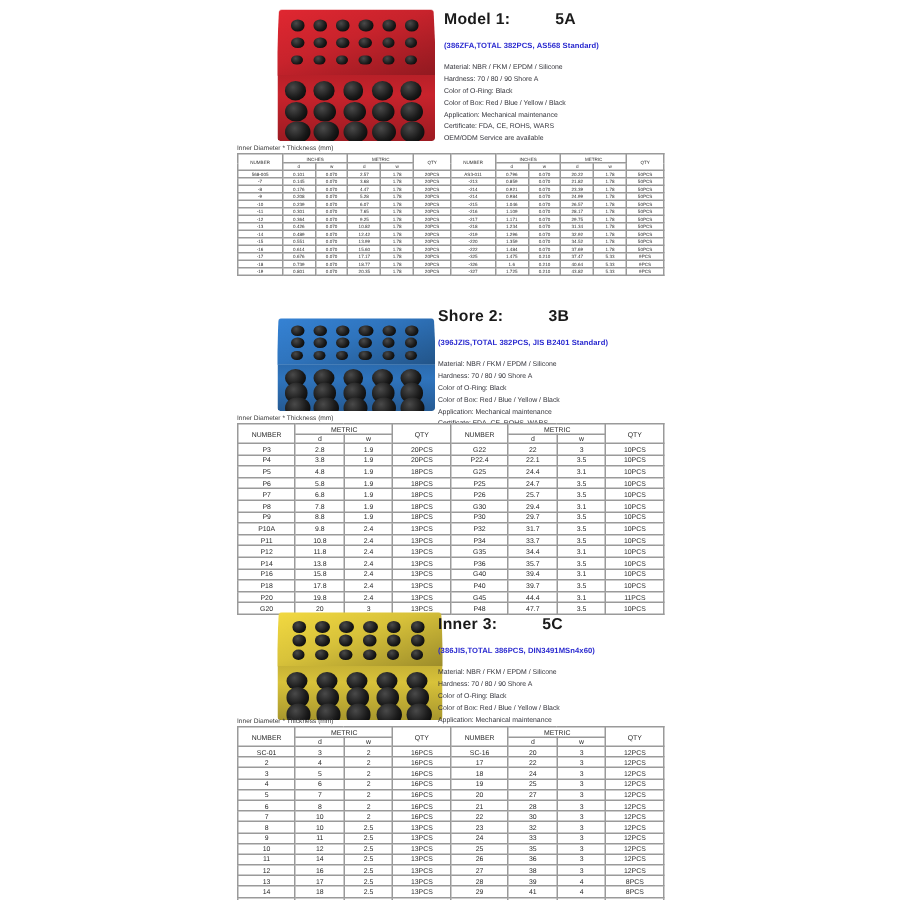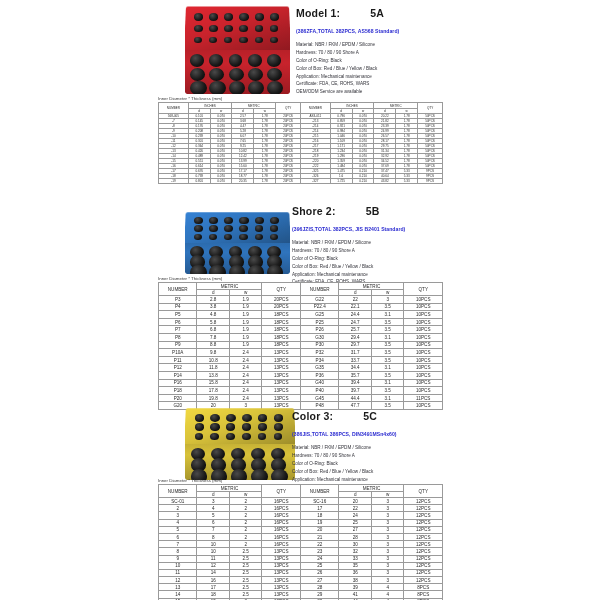--- a/index.html
+++ b/index.html
@@ -421,21 +421,21 @@
             <div class="ring" style="width: 15.075px; height: 13.266px; left: 62.625px; top: 43.4px;"></div>
             <div class="ring" style="width: 15.075px; height: 13.266px; left: 81.75px; top: 43.4px;"></div>
             <div class="ring" style="width: 16.275px; height: 14.322px; left: 5.25px; top: 52.7px;"></div>
             <div class="ring" style="width: 16.275px; height: 14.322px; left: 24.375px; top: 52.7px;"></div>
             <div class="ring" style="width: 16.275px; height: 14.322px; left: 43.5px; top: 52.7px;"></div>
             <div class="ring" style="width: 16.275px; height: 14.322px; left: 62.625px; top: 52.7px;"></div>
             <div class="ring" style="width: 16.275px; height: 14.322px; left: 81.75px; top: 52.7px;"></div>
           </div>
         </div>
         <div class="info-wrap" style="left: 292px; top: 205px;">
-          <div class="model-title"><span>Shore 2:</span><span class="code">5B</span></div>
+          <div class="model-title"><span>Shore 2:</span><span class="code">3B</span></div>
           <div class="spec-head">(396JZIS,TOTAL 382PCS, JIS B2401 Standard)</div>
           <div class="spec-list">
             <div class="spec-line">Material: NBR / FKM / EPDM / Silicone</div>
             <div class="spec-line">Hardness: 70 / 80 / 90 Shore A</div>
             <div class="spec-line">Color of O-Ring: Black</div>
             <div class="spec-line">Color of Box: Red / Blue / Yellow / Black</div>
             <div class="spec-line">Application: Mechanical maintenance</div>
             <div class="spec-line">Certificate: FDA, CE, ROHS, WARS</div>
             <div class="spec-line">OEM/ODM Service are available</div>
           </div>
@@ -656,21 +656,21 @@
             <div class="ring" style="width: 15.7357px; height: 13.8474px; left: 65.6071px; top: 50.4px;"></div>
             <div class="ring" style="width: 15.7357px; height: 13.8474px; left: 85.6429px; top: 50.4px;"></div>
             <div class="ring" style="width: 16.9357px; height: 14.9034px; left: 5.5px; top: 61.2px;"></div>
             <div class="ring" style="width: 16.9357px; height: 14.9034px; left: 25.5357px; top: 61.2px;"></div>
             <div class="ring" style="width: 16.9357px; height: 14.9034px; left: 45.5714px; top: 61.2px;"></div>
             <div class="ring" style="width: 16.9357px; height: 14.9034px; left: 65.6071px; top: 61.2px;"></div>
             <div class="ring" style="width: 16.9357px; height: 14.9034px; left: 85.6429px; top: 61.2px;"></div>
           </div>
         </div>
         <div class="info-wrap" style="left: 292px; top: 410px;">
-          <div class="model-title"><span>Color 3:</span><span class="code">5C</span></div>
+          <div class="model-title"><span>Inner 3:</span><span class="code">5C</span></div>
           <div class="spec-head">(386JIS,TOTAL 386PCS, DIN3491MSn4x60)</div>
           <div class="spec-list">
             <div class="spec-line">Material: NBR / FKM / EPDM / Silicone</div>
             <div class="spec-line">Hardness: 70 / 80 / 90 Shore A</div>
             <div class="spec-line">Color of O-Ring: Black</div>
             <div class="spec-line">Color of Box: Red / Blue / Yellow / Black</div>
             <div class="spec-line">Application: Mechanical maintenance</div>
             <div class="spec-line">Certificate: FDA, CE, ROHS, WARS</div>
             <div class="spec-line">OEM/ODM Service are available</div>
           </div>

